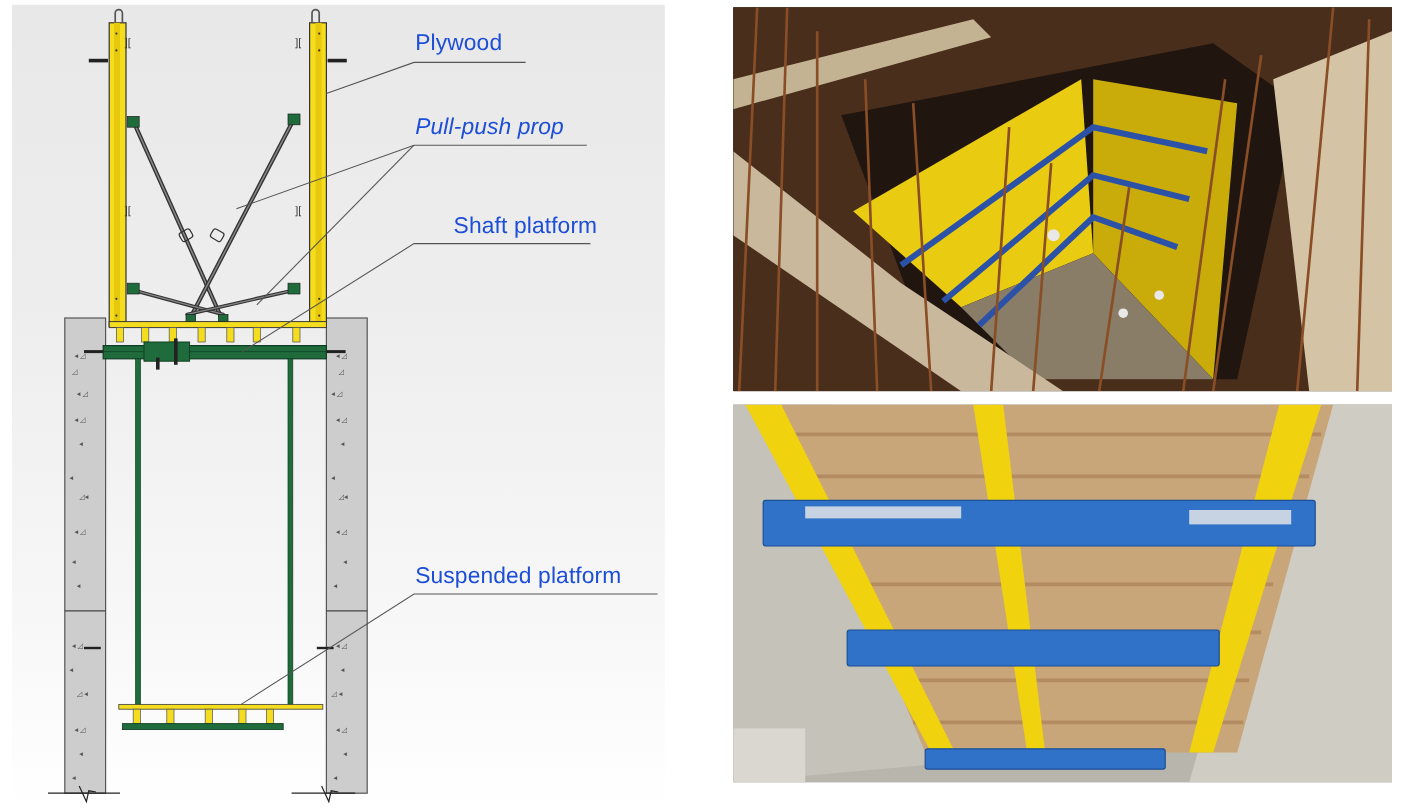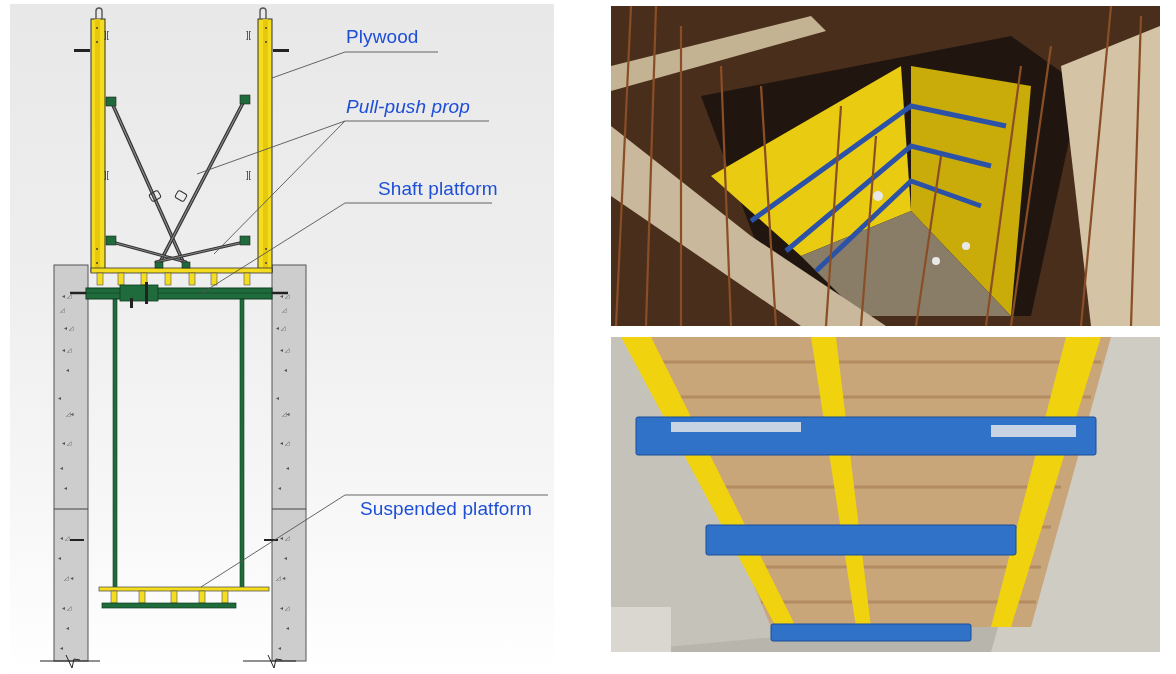--- a/index.html
+++ b/index.html
@@ -163,21 +163,21 @@
     <polyline points="197,174 345,121 489,121"></polyline>
     <polyline points="214,254 345,121"></polyline>
     <polyline points="202,293 345,203 492,203"></polyline>
     <polyline points="201,587 345,495 548,495"></polyline>
   </g>
 </svg>
 
 <div class="label" style="left:346px;top:26px;">Plywood</div>
 <div class="label" style="left:346px;top:96px;font-style:italic;">Pull-push prop</div>
 <div class="label" style="left:346px;top:178px;margin-left:32px;">Shaft platform</div>
-<div class="label" style="left:360px;top:470px;margin-top:28px;">Suspended platform</div>
+<div class="label" style="left:346px;top:470px;">Suspended platform</div>
 
 <div class="photo photo-top">
   <svg width="549" height="320" viewBox="0 0 549 320" xmlns="http://www.w3.org/2000/svg">
     <rect width="549" height="320" fill="#3b2417"></rect>
     <polygon points="0,0 549,0 549,320 0,320" fill="#4a2e1c"></polygon>
     <polygon points="90,90 400,30 470,80 420,310 260,310 150,250" fill="#20160f"></polygon>
     <polygon points="100,170 290,60 300,205 190,250" fill="#e9cc12"></polygon>
     <polygon points="300,60 420,80 400,310 300,205" fill="#c9ab0a"></polygon>
     <polygon points="190,250 300,205 400,310 250,310" fill="#8a7d68"></polygon>
     <g stroke="#2c52a8" stroke-width="5" fill="none">

